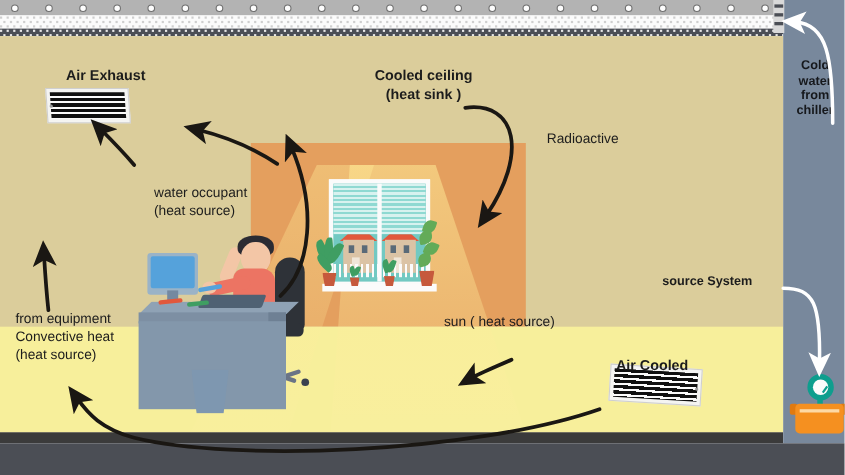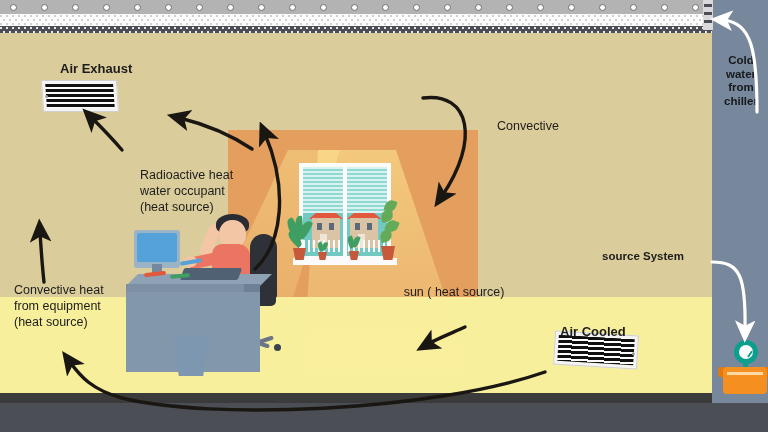--- a/index.html
+++ b/index.html
@@ -918,32 +918,35 @@
       <path d="M545,372 C430,412 210,420 122,398 C92,390 80,376 70,362"></path>
     </g>
     <g fill="none" stroke="#ffffff" stroke-width="3.2" stroke-linecap="round" marker-end="url(#ahw)">
       <path d="M757,112 C757,52 752,22 723,20"></path>
       <path d="M712,262 C740,262 746,276 745,330"></path>
     </g>
   </svg>
 
   <div class="lbl" id="lbl-air-exhaust">Air Exhaust</div>
 
-
-  <div class="lbl" id="lbl-convection">Convective</div>
+  <div class="lbl" id="lbl-cooled-ceiling">
+    <div>Cooled ceiling</div>
+    <div>(heat sink )</div>
+  </div>
+
+  <div class="lbl" id="lbl-convection">Radioactive</div>
 
   <div class="lbl" id="lbl-occupant">
-    <div>Radioactive heat</div>
     <div>water occupant</div>
     <div>(heat source)</div>
   </div>
 
   <div class="lbl" id="lbl-equipment">
+    <div>from equipment</div>
     <div>Convective heat</div>
-    <div>from equipment</div>
     <div>(heat source)</div>
   </div>
 
   <div class="lbl" id="lbl-sun">
     <div>sun ( heat source)</div>
   </div>
 
   <div class="lbl" id="lbl-air-supply">
     <div>source System</div>
   </div>

